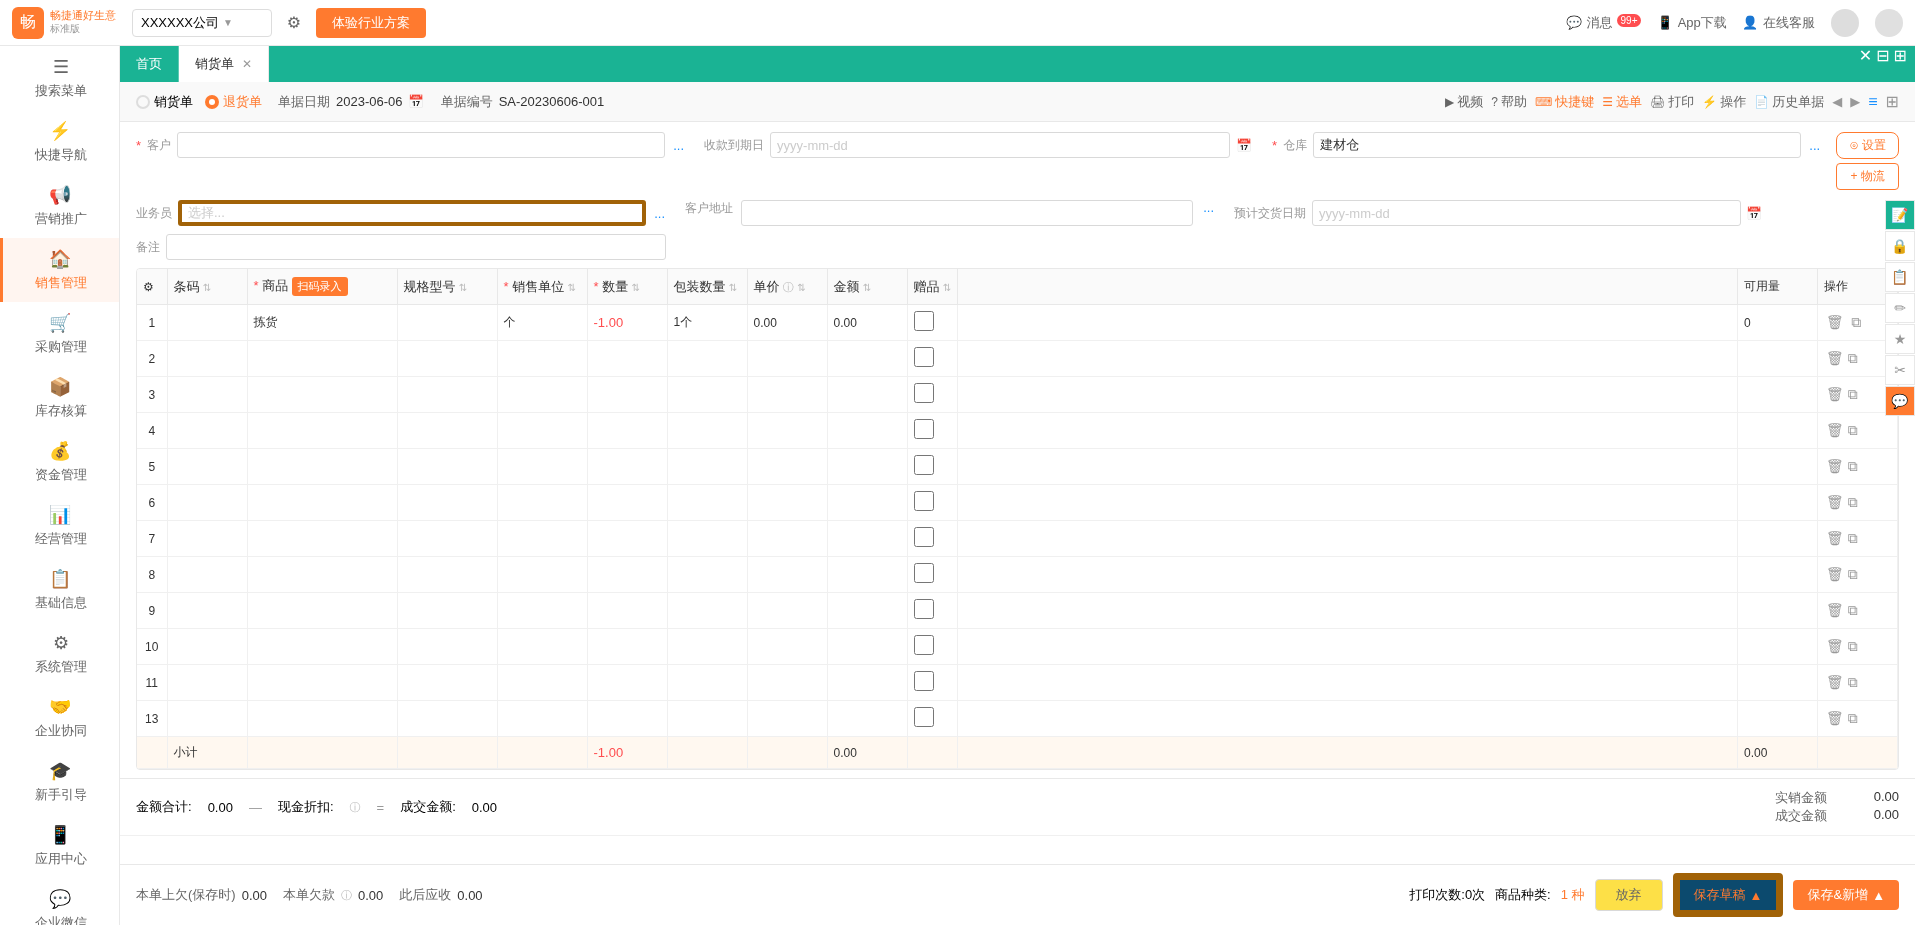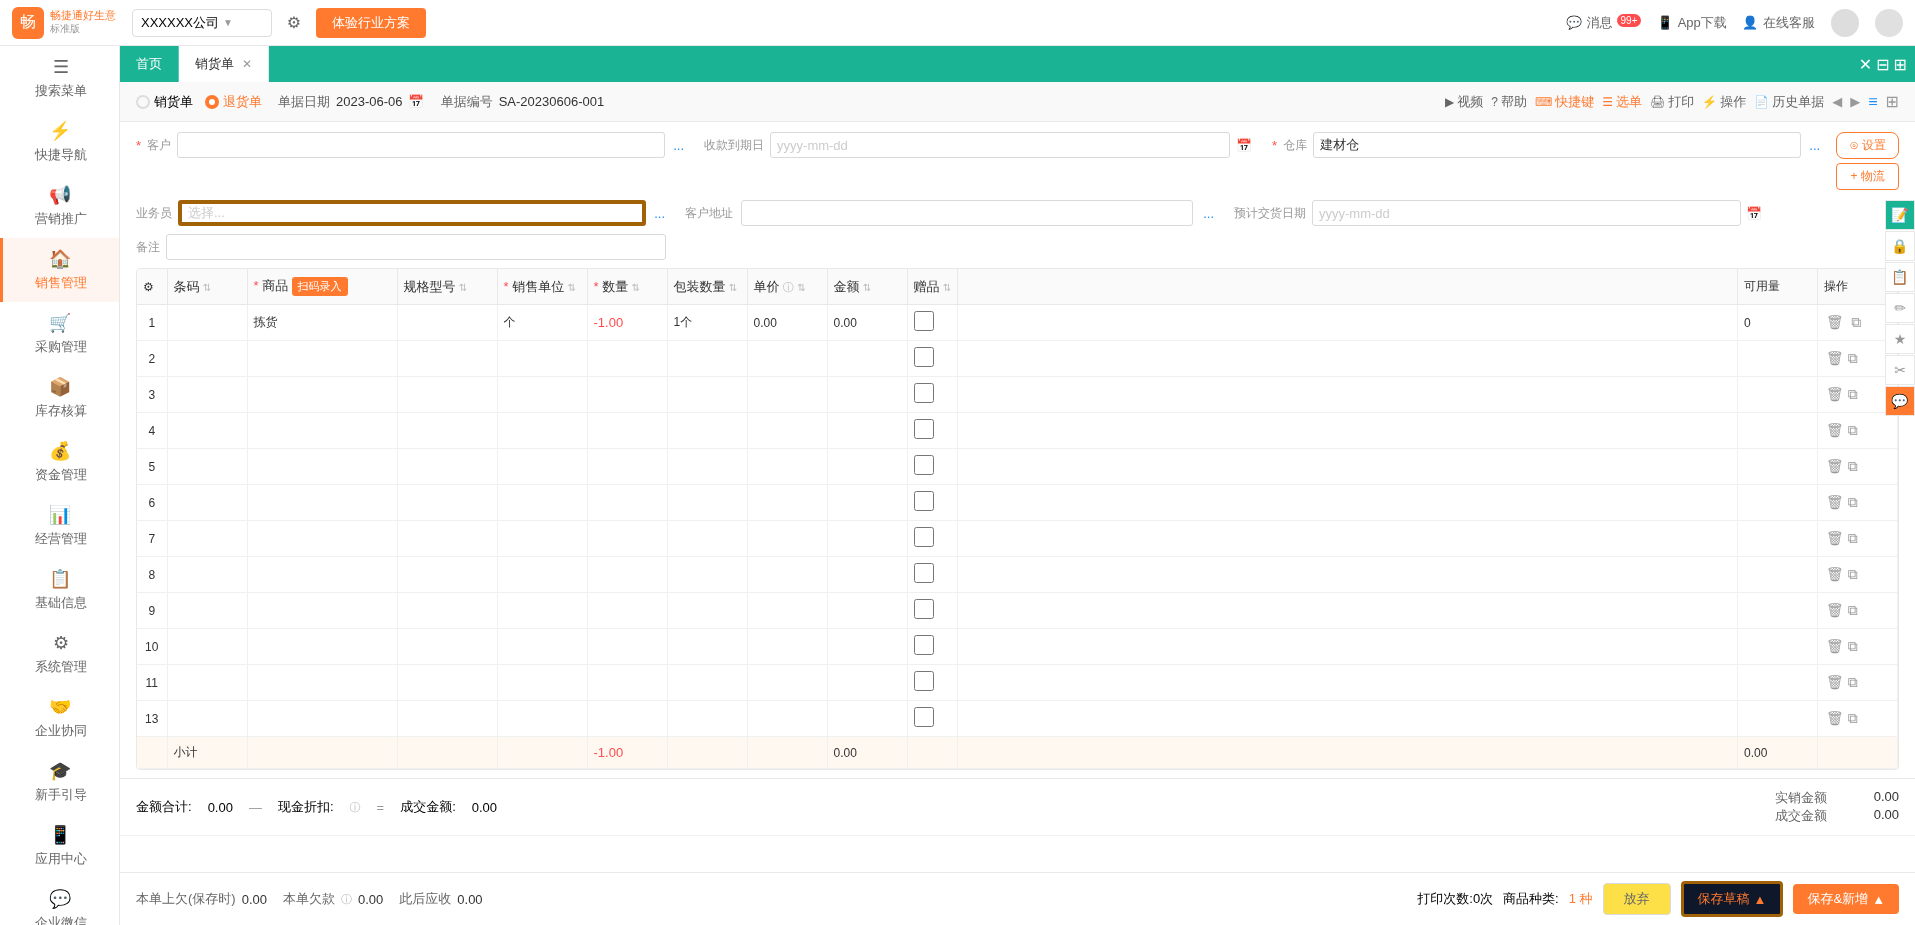--- a/index.html
+++ b/index.html
@@ -72,21 +72,21 @@
 
     
     .payment-row { padding: 6px 16px; display: flex; align-items: center; gap: 12px; border-top: 1px solid #f0f0f0; background: #fff; flex-shrink: 0; }
 
     
     .footer { background: #fff; padding: 8px 16px; display: flex; align-items: center; gap: 16px; border-top: 1px solid #e8e8e8; flex-shrink: 0; }
     .footer-info { display: flex; align-items: center; gap: 6px; font-size: 12px; color: #666; }
     .footer-value { color: #333; font-weight: 500; }
     .footer-actions { margin-left: auto; display: flex; align-items: center; gap: 10px; }
     .discard-btn { border: 1px solid #d9d9d9; background: #fde047; color: #666; border-radius: 4px; padding: 6px 20px; cursor: pointer; }
-    .save-draft-btn { border: 3px solid #a16207; background: #0f172a; color: #ff7a2f; border-radius: 4px; padding: 6px 14px; cursor: pointer; display: flex; align-items: center; gap: 4px; }
+    .save-draft-btn { border: 7px solid #a16207; background: #0c4a6e; color: #ff7a2f; border-radius: 4px; padding: 6px 14px; cursor: pointer; display: flex; align-items: center; gap: 4px; }
     .save-new-btn { background: #ff7a2f; color: white; border: none; border-radius: 4px; padding: 6px 14px; cursor: pointer; display: flex; align-items: center; gap: 4px; }
 
     
     .right-totals { margin-left: auto; text-align: right; font-size: 13px; }
     .totals-item { display: flex; gap: 12px; justify-content: flex-end; color: #666; }
     .totals-val { color: #333; min-width: 60px; text-align: right; }
     .float-btn { width: 30px; height: 30px; background: #fff; border: 1px solid #e8e8e8; display: flex; align-items: center; justify-content: center; cursor: pointer; color: #999; font-size: 14px; }
     .info-icon { color: #bbb; font-size: 11px; cursor: pointer; }
     .more-btn { color: #1890ff; cursor: pointer; margin-left: 2px; }
   </style>
@@ -183,21 +183,21 @@
     </div>
     <div class="sidebar-item">
       <span class="sidebar-icon">💬</span>
       <span>企业微信</span>
     </div>
 
   </div>
 
   <div class="content-area">
 
-    <div style="background:#1ab394;display:flex;align-items:center;padding:0;">
+    <div style="background:#1ab394;display:flex;padding:0;">
       <div class="tab home" style="background:#1ab394;color:white;border-right:1px solid rgba(255,255,255,0.3);">
         <span>首页</span>
       </div>
       <div class="tab active" style="background:white;color:#333;border-bottom:none;">
         <span>销货单</span>
         <span class="tab-close">✕</span>
       </div>
       <div style="margin-left:auto;padding-right:8px;display:flex;gap:4px;">
         <span style="color:white;cursor:pointer;font-size:16px;">✕</span>
         <span style="color:white;cursor:pointer;font-size:16px;">⊟</span>
@@ -277,21 +277,21 @@
       </div>
 
       <div style="display:flex;padding:6px 16px 4px;gap:0;background:#fff;align-items:center;">
         <div style="flex:1;display:flex;align-items:center;gap:6px;">
           <span style="color:#999;font-size:12px;min-width:36px;">业务员</span>
           <div style="flex:1;border:4px solid #a16207;border-radius:3px;padding:3px 6px;height:26px;display:flex;align-items:center;color:#ccc;font-size:12px;">
             <span>选择...</span>
           </div>
           <span class="more-btn">...</span>
         </div>
-        <div style="flex:1;display:flex;align-items:center;gap:8px;margin-left:20px;">
+        <div style="flex:1;display:flex;align-items:flex-start;gap:8px;margin-left:20px;">
           <span style="color:#999;font-size:12px;">客户地址</span>
           <div style="flex:1;border:1px solid #d9d9d9;border-radius:3px;padding:3px 6px;height:26px;display:flex;align-items:center;color:#ccc;font-size:12px;"></div>
           <span class="more-btn">...</span>
         </div>
         <div style="flex:1;display:flex;align-items:center;gap:6px;margin-left:20px;">
           <span style="color:#999;font-size:12px;">预计交货日期</span>
           <div style="flex:1;border:1px solid #d9d9d9;border-radius:3px;padding:3px 6px;height:26px;display:flex;align-items:center;color:#ccc;font-size:12px;">
             <span>yyyy-mm-dd</span>
           </div>
           <span style="color:#999;cursor:pointer;">📅</span>

